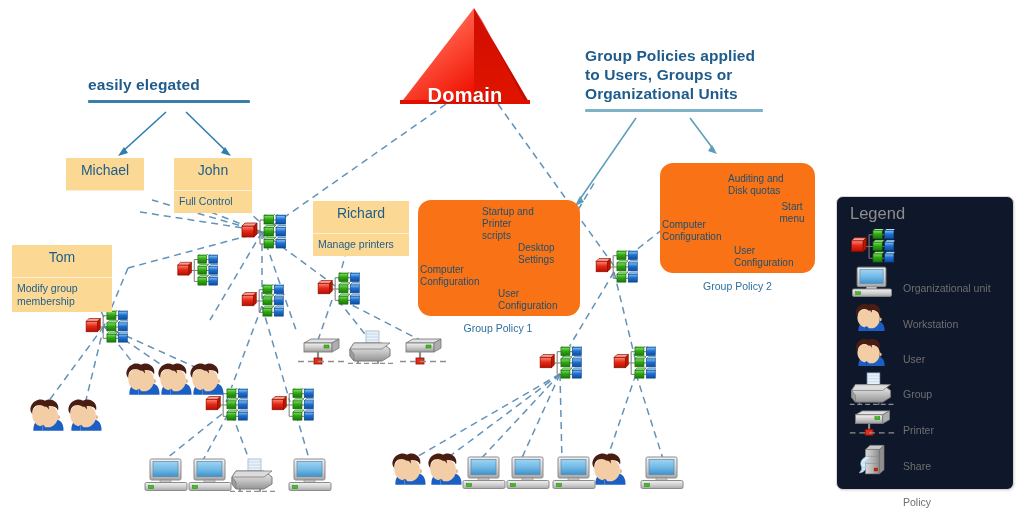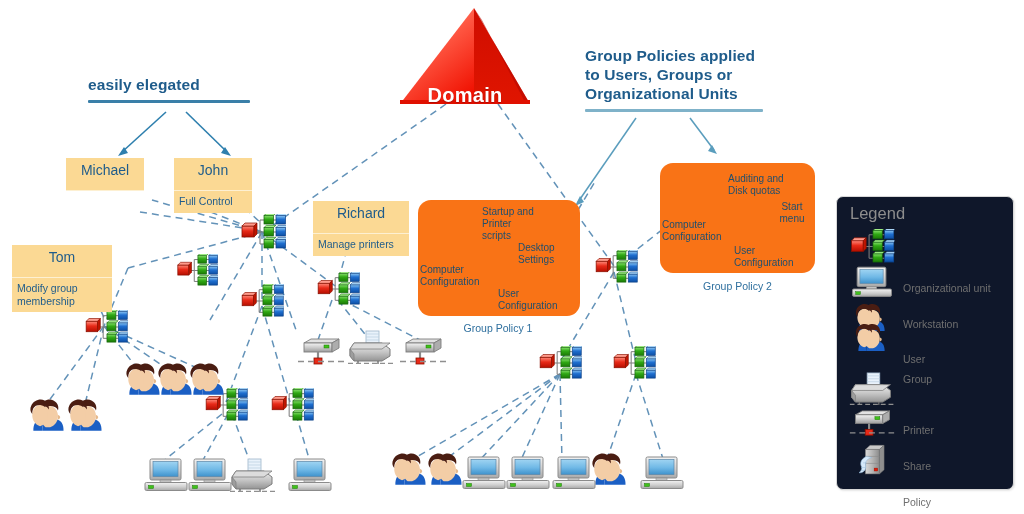--- a/index.html
+++ b/index.html
@@ -422,21 +422,21 @@
       <span class="lname">Workstation</span>
     </div>
 
     <div class="lrow" style="top:103px;">
       <svg class="lico" viewBox="0 0 46 36">
         <use href="#sym-user" x="6" y="1" width="34" height="34"></use>
         </svg>
       <span class="lname">User</span>
     </div>
 
-    <div class="lrow" style="top:123px;">
+    <div class="lrow" style="top:138px;">
       <svg class="lico" viewBox="0 0 46 36">
         <use href="#sym-user" x="6" y="1" width="34" height="34"></use>
         </svg>
       <span class="lname">Group</span>
     </div>
 
     <div class="lrow" style="top:174px;">
       <svg class="lico" viewBox="0 0 46 36">
         <use href="#sym-printer" x="0" y="1" width="46" height="34"></use>
         </svg>

